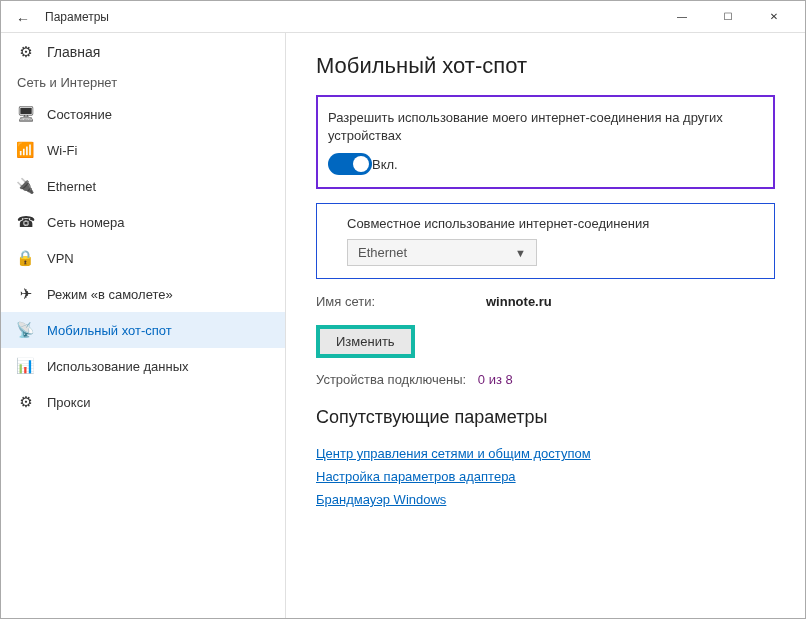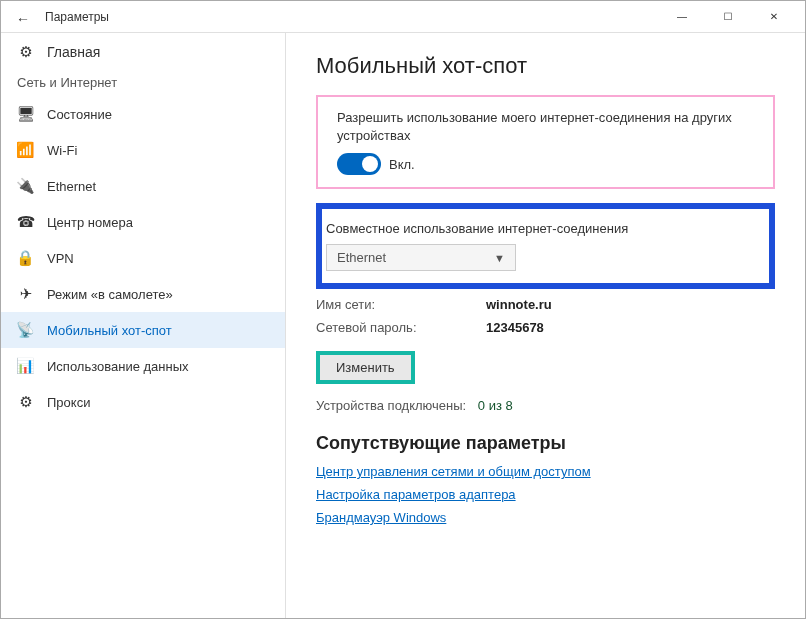--- a/index.html
+++ b/index.html
@@ -140,34 +140,33 @@
     }
     .main-title {
       font-size: 22px;
       font-weight: 300;
       color: #222;
       margin-bottom: 16px;
     }
 
     
     .box-card {
-      border: 2px solid #f9a8d4;
-      padding: 12px 19px;
+      border: 2px solid #6d28d9;
+      padding: 12px 10px;
       margin-bottom: 14px;
     }
     .box-card-title {
       font-size: 13px;
       color: #333;
       margin-bottom: 8px;
       line-height: 1.4;
     }
     .toggle-row {
       display: flex;
       align-items: center;
-      gap: 8px;
     }
     .toggle-switch {
       width: 44px;
       height: 22px;
       background: #0067c0;
       border-radius: 11px;
       position: relative;
       cursor: pointer;
       flex-shrink: 0;
     }
@@ -180,23 +179,23 @@
       background: #fff;
       border-radius: 50%;
     }
     .toggle-label {
       font-size: 13px;
       color: #333;
     }
 
     
     .dropdown-box {
-      border: 6px solid #1d4ed8;
-      padding: 12px 4px;
-      margin-bottom: 8px;
+      border: 1px solid #1d4ed8;
+      padding: 12px 30px;
+      margin-bottom: 15px;
     }
     .dropdown-box-title {
       font-size: 13px;
       color: #333;
       margin-bottom: 8px;
     }
     .dropdown-select {
       display: flex;
       align-items: center;
       border: 1px solid #ccc;
@@ -232,27 +231,27 @@
       font-size: 13px;
       cursor: pointer;
       color: #333;
     }
 
     .devices-row {
       font-size: 13px;
       color: #555;
       margin-bottom: 20px;
     }
-    .devices-value { color: #14532d; }
+    .devices-value { color: #701a75; }
 
     .section-subtitle {
       font-size: 18px;
-      font-weight: 700;
+      font-weight: 400;
       color: #222;
-      margin-bottom: 10px;
+      margin-bottom: 18px;
     }
     .link-item {
       font-size: 13px;
       color: #0067c0;
       cursor: pointer;
       margin-bottom: 8px;
       display: block;
     }
   </style>
 </head>
@@ -287,21 +286,21 @@
           <div class="sidebar-item">
     <span class="sidebar-icon">📶</span>
     <span class="item-label">Wi-Fi</span>
   </div>
           <div class="sidebar-item">
     <span class="sidebar-icon">🔌</span>
     <span class="item-label">Ethernet</span>
   </div>
           <div class="sidebar-item">
     <span class="sidebar-icon">☎</span>
-    <span class="item-label">Центр номера</span>
+    <span class="item-label">Сеть номера</span>
   </div>
           <div class="sidebar-item">
     <span class="sidebar-icon">🔒</span>
     <span class="item-label">VPN</span>
   </div>
           <div class="sidebar-item">
     <span class="sidebar-icon">✈</span>
     <span class="item-label">Режим «в самолете»</span>
   </div>
           <div class="sidebar-item active">
@@ -340,24 +339,20 @@
           <span>Ethernet</span>
           <span style="font-size:11px;">▼</span>
         </div>
       </div>
 
       
       <div class="info-row">
         <span class="info-label">Имя сети:</span>
         <span class="info-value">winnote.ru</span>
       </div>
-      <div class="info-row">
-        <span class="info-label">Сетевой пароль:</span>
-        <span class="info-value">12345678</span>
-      </div>
 
       <button class="btn-change">Изменить</button>
 
       <div class="devices-row">
         <span>Устройства подключены:</span>
         <span class="devices-value" style="margin-left:8px;">0 из 8</span>
       </div>
 
       
       <div class="section-subtitle">Сопутствующие параметры</div>

